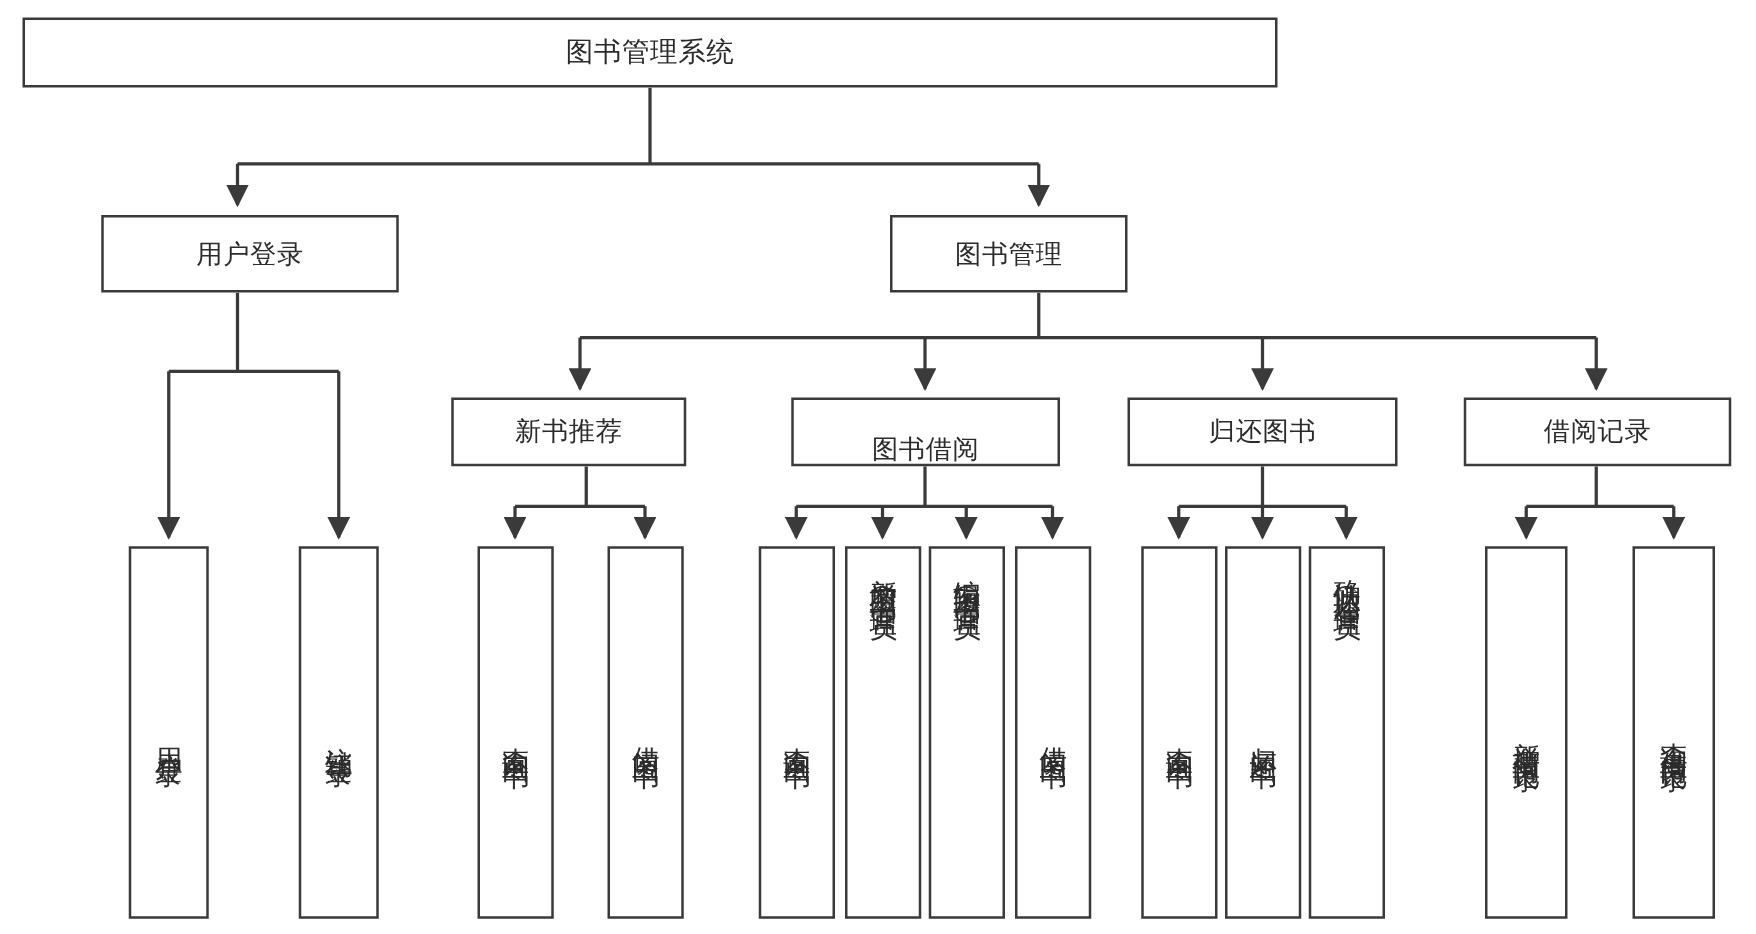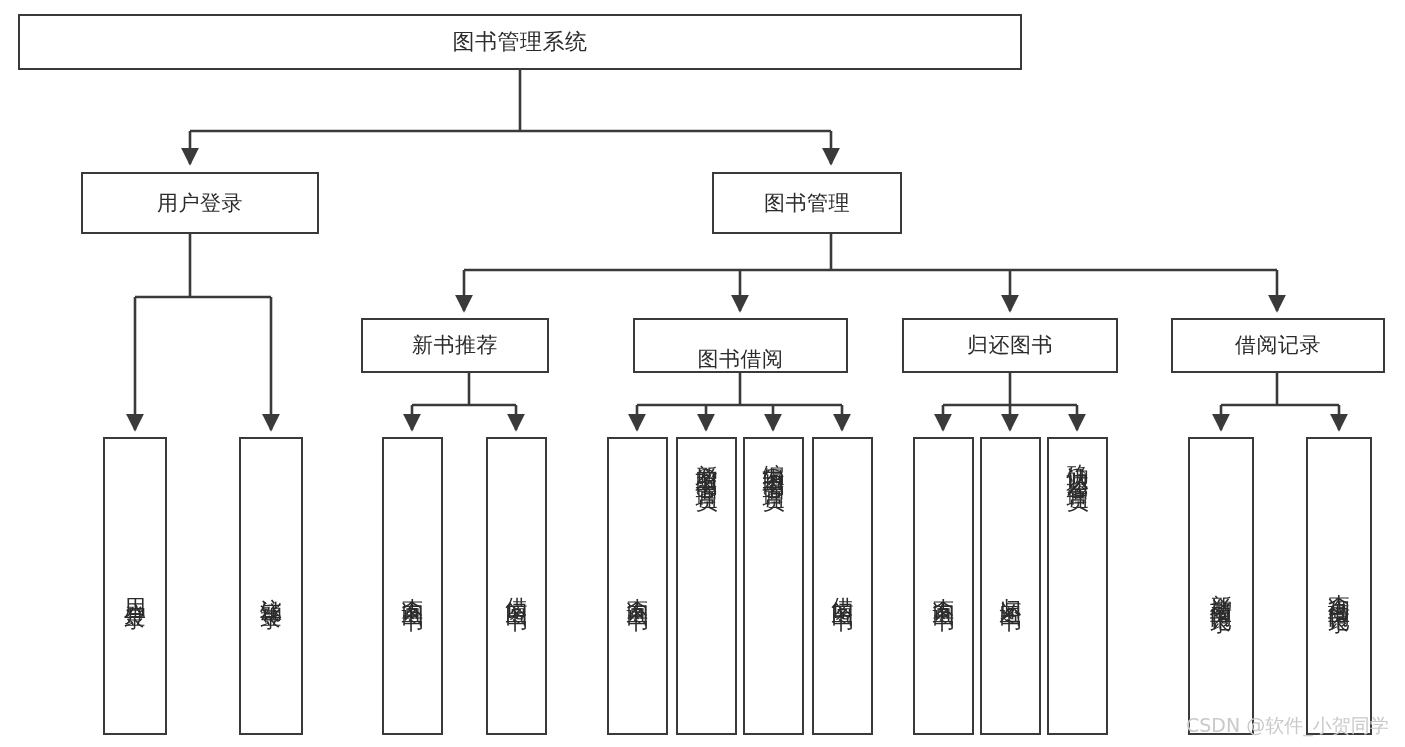--- a/index.html
+++ b/index.html
@@ -208,15 +208,14 @@
   </div>
 
   <div class="node vert" style="left:1188px; top:437px; width:66px; height:298px;">
     <span class="label">新增借阅记录</span>
   </div>
 
   <div class="node vert" style="left:1306px; top:437px; width:66px; height:298px;">
     <span class="label">查询借阅记录</span>
   </div>
 
-  <div class="watermark">CSDN @软件_小贺同学</div>
 
 </div>
 
 </body></html>

